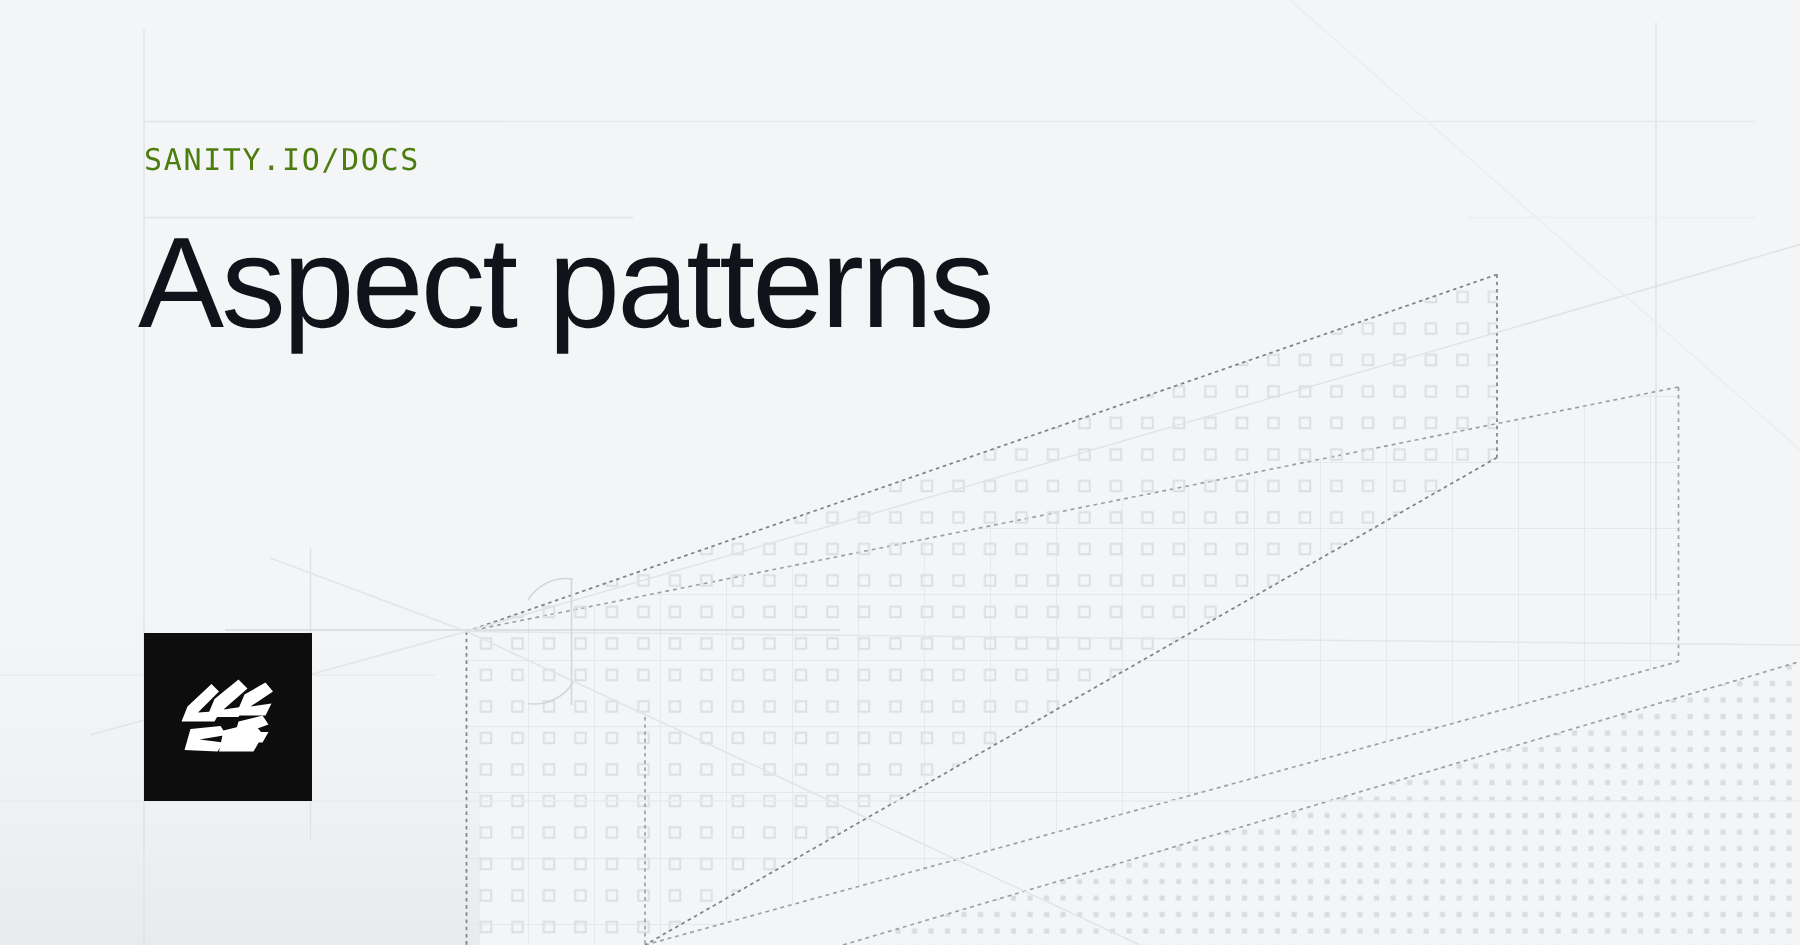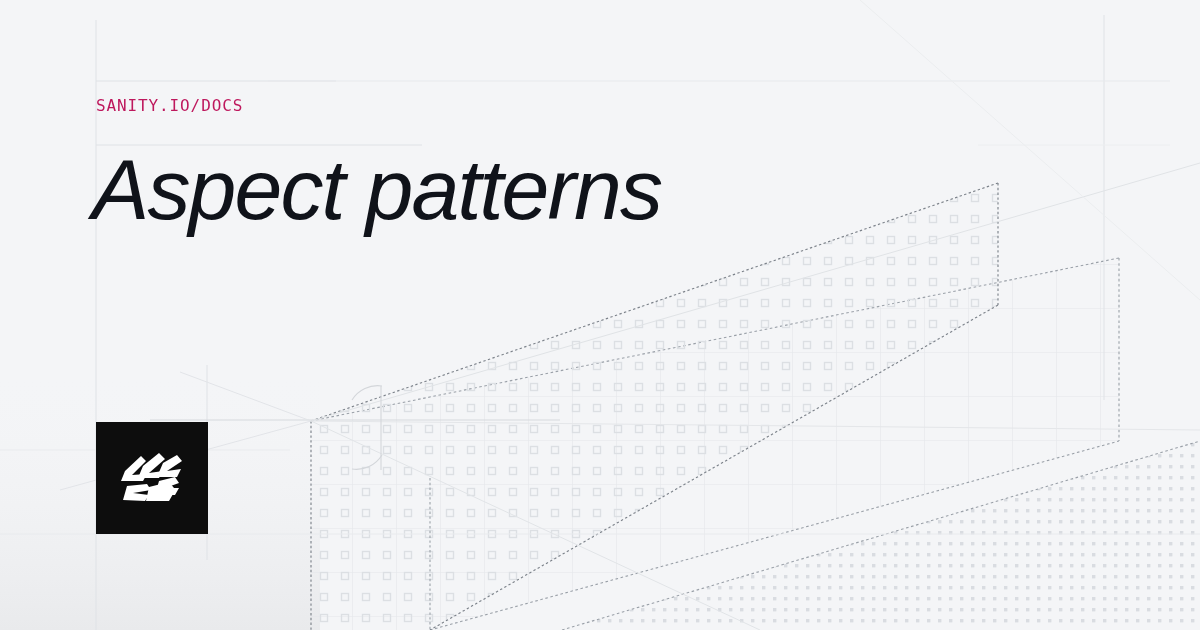--- a/index.html
+++ b/index.html
@@ -34,39 +34,38 @@
     top:0;
     width:1000px;
     height:630px;
   }
 
   .eyebrow {
     position:absolute;
     left:0;
     top:93px;
     font-family:"DejaVu Sans Mono", "Liberation Mono", monospace;
-    font-size:16px;
+    font-size:20px;
     line-height:26px;
     letter-spacing:0.055em;
-    color:#be185d;
+    color:#4d7c0f;
     white-space:nowrap;
   }
 
   .title {
     position:absolute;
     left:-4px;
     top:143px;
     font-family:"Liberation Sans", sans-serif;
     font-size:86px;
     line-height:92px;
     font-weight:400;
     letter-spacing:-0.022em;
     color:#10131a;
     white-space:nowrap;
-    font-style:italic;
   }
 
   .subtitle {
     position:absolute;
     left:0px;
     top:258px;
     font-family:"Liberation Sans", sans-serif;
     font-size:38px;
     line-height:46px;
     font-weight:400;

